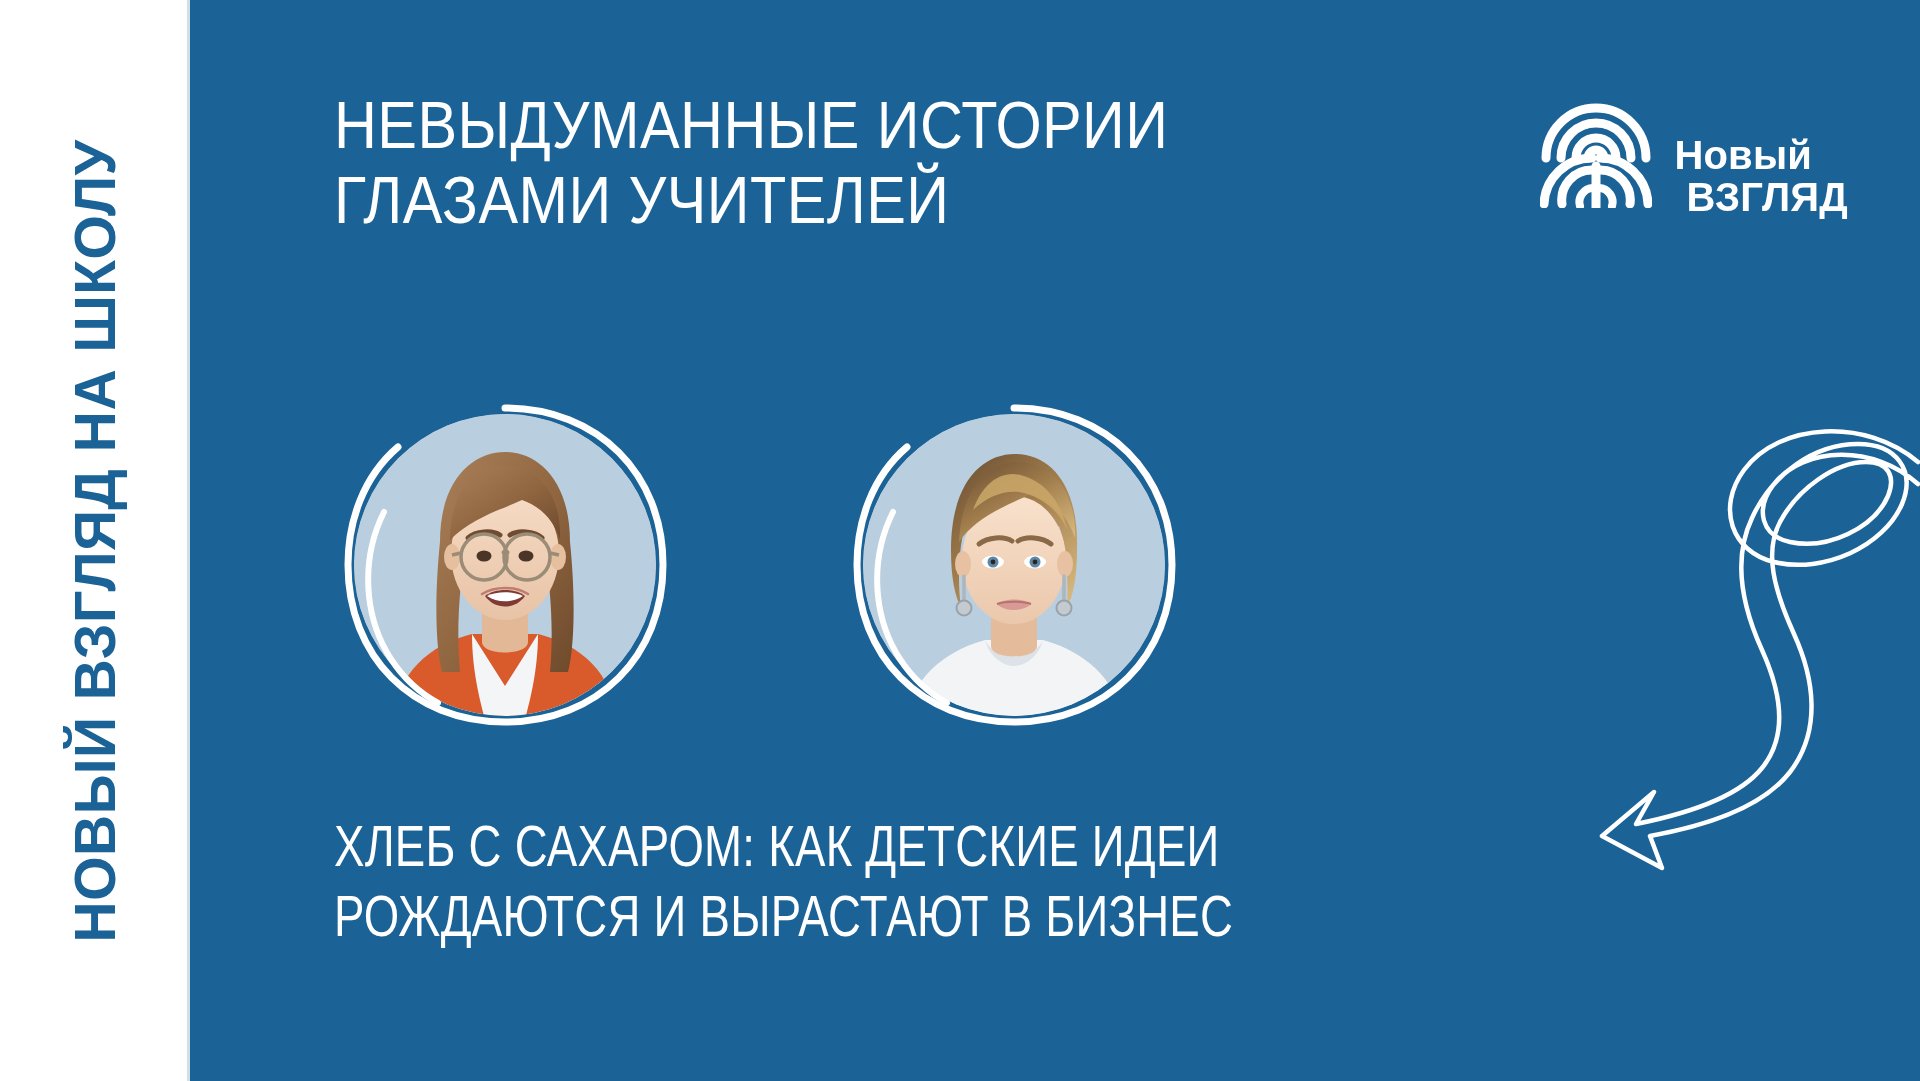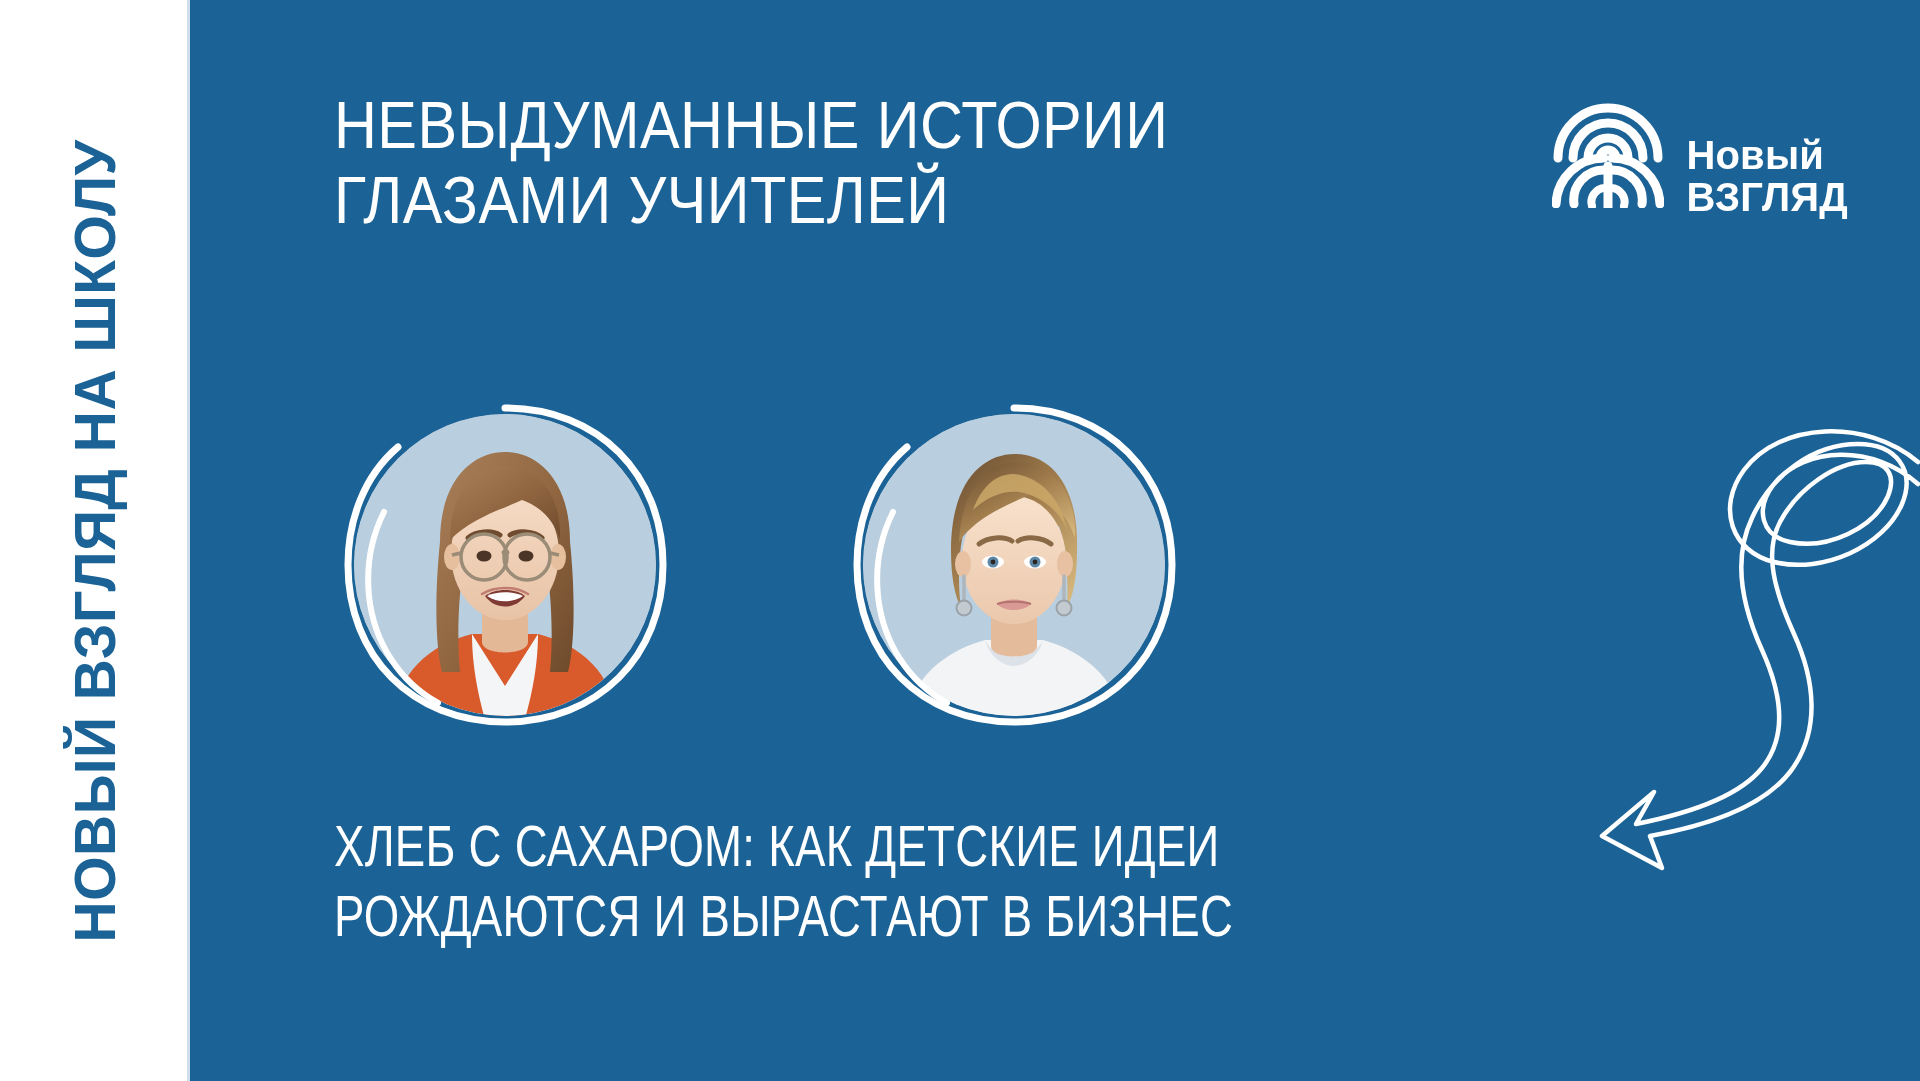--- a/index.html
+++ b/index.html
@@ -108,21 +108,21 @@
   .logo-mark { width: 112px; height: 112px; display: block; }
   .logo-text {
     color: #ffffff;
     font-family: "Liberation Sans", sans-serif;
     font-weight: 700;
     font-size: 40px;
     line-height: 1.06;
     letter-spacing: 0.2px;
   }
   .logo-text .lt-1 { display: block; margin-top: 48px; }
-  .logo-text .lt-2 { display: block; text-transform: uppercase; }
+  .logo-text .lt-2 { display: block; text-transform: uppercase; margin-left: 12px; }
 
   
   .portrait {
     position: absolute;
     width: 330px;
     height: 330px;
   }
   .portrait.p1 { left: 150px; top: 400px; }
   .portrait.p2 { left: 659px; top: 400px; }
 

